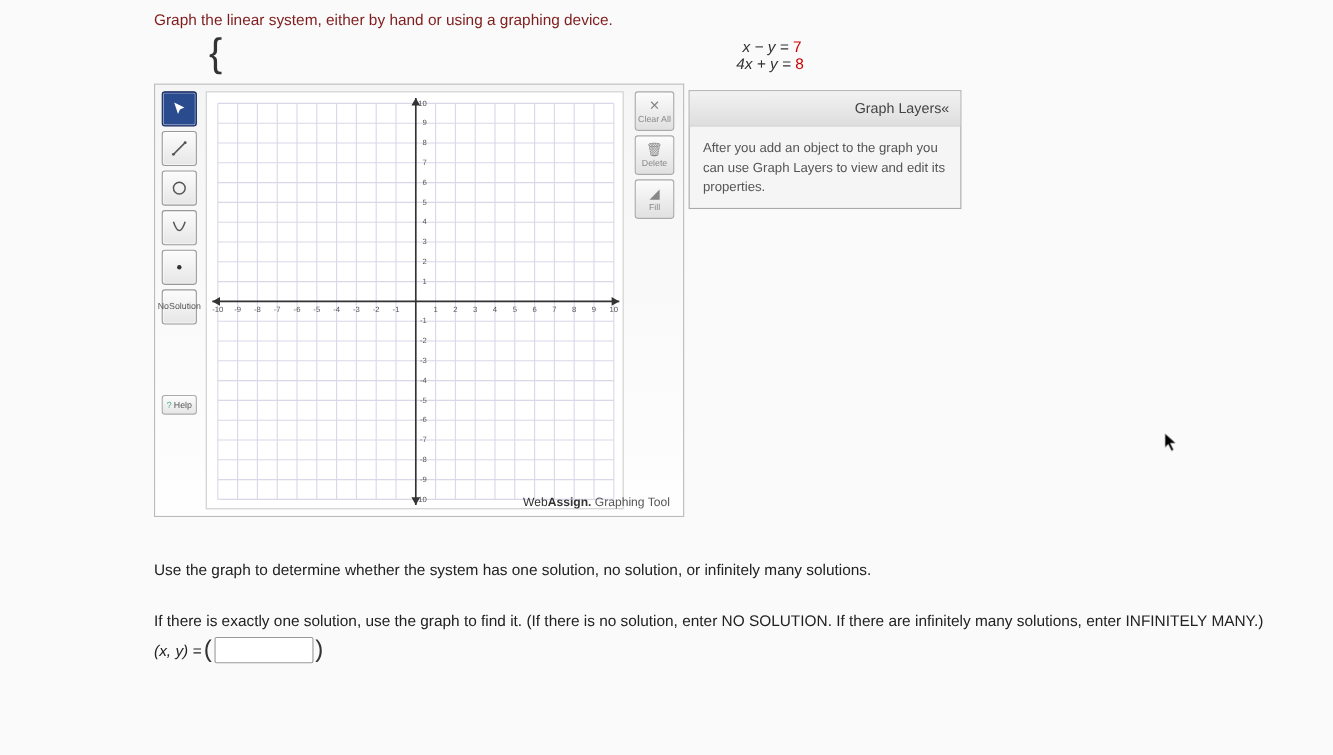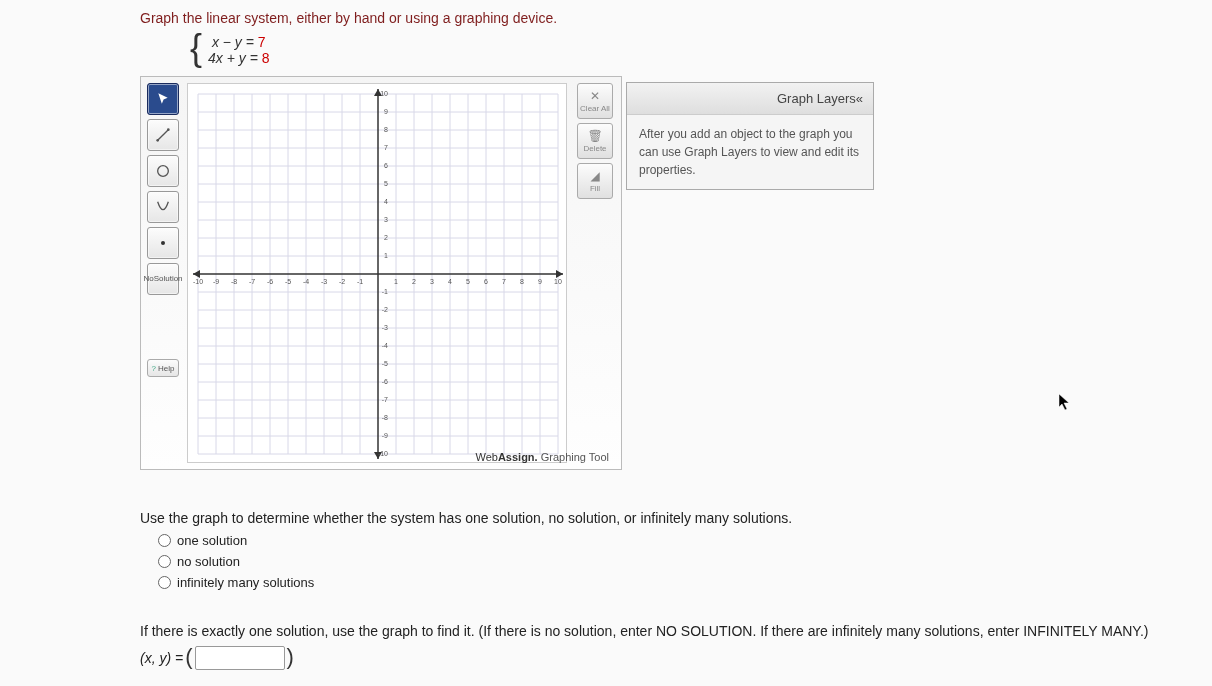--- a/index.html
+++ b/index.html
@@ -18,21 +18,21 @@
       padding-left: 18px;
     }
     .brace {
       position: absolute;
       left: 0;
       top: -4px;
       font-size: 36px;
       line-height: 1;
       color: #333;
     }
-    .eq-line { font-style: italic; font-size: 14px; white-space: pre; }
+    .eq-line { font-style: italic; font-size: 14px; white-space: pre; text-align: center; }
     .eq-red { color: #c00; font-style: normal; }
     .graph-wrapper {
       position: relative;
       display: flex;
       align-items: flex-start;
       gap: 0;
     }
     .graph-box {
       border: 1px solid #bbb;
       background: linear-gradient(#f5f5f5, #fefefe);
@@ -373,34 +373,20 @@
       <span>Graph Layers</span>
       <span class="collapse-chev">«</span>
     </div>
     <div class="layers-body">After you add an object to the graph you can use Graph Layers to view and edit its properties.</div>
   </div>
 
 </div>
 
 <div class="question-2">
   <span>Use the graph to determine whether the system has one solution, no solution, or infinitely many solutions.</span>
-  <div class="radio-group">
-    <div class="radio-item">
-      <span class="radio-circle"></span>
-      <span>one solution</span>
-    </div>
-    <div class="radio-item">
-      <span class="radio-circle"></span>
-      <span>no solution</span>
-    </div>
-    <div class="radio-item">
-      <span class="radio-circle"></span>
-      <span>infinitely many solutions</span>
-    </div>
-  </div>
 </div>
 
 <div class="question-3">
   <span>If there is exactly one solution, use the graph to find it. (If there is no solution, enter NO SOLUTION. If there are infinitely many solutions, enter INFINITELY MANY.)</span>
   <div class="answer-line">
     <span style="font-style:italic;">(x, y) = </span>
     <span class="paren">(</span>
     <input class="answer-input" style="">
     <span class="paren">)</span>
   </div>

